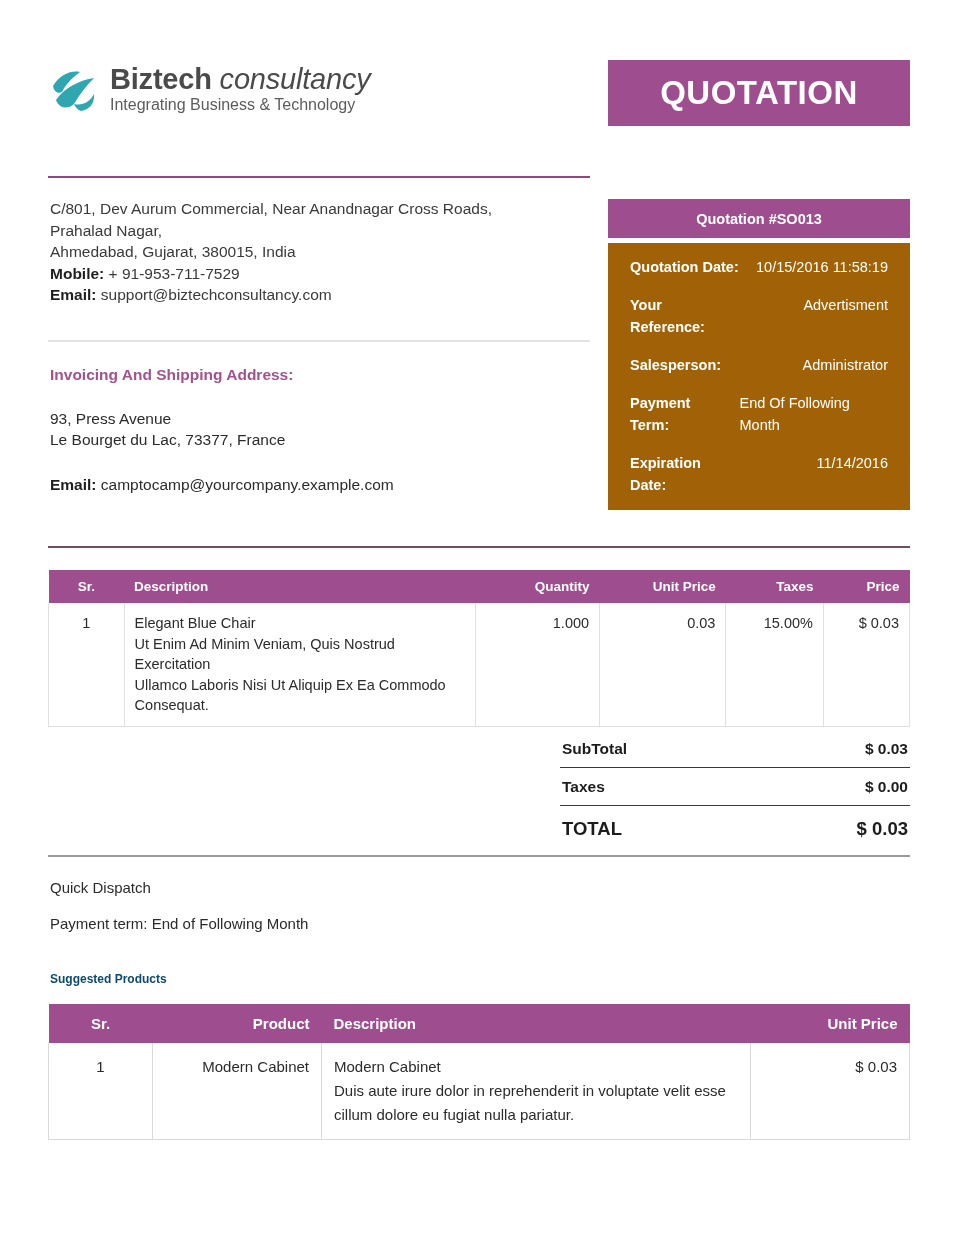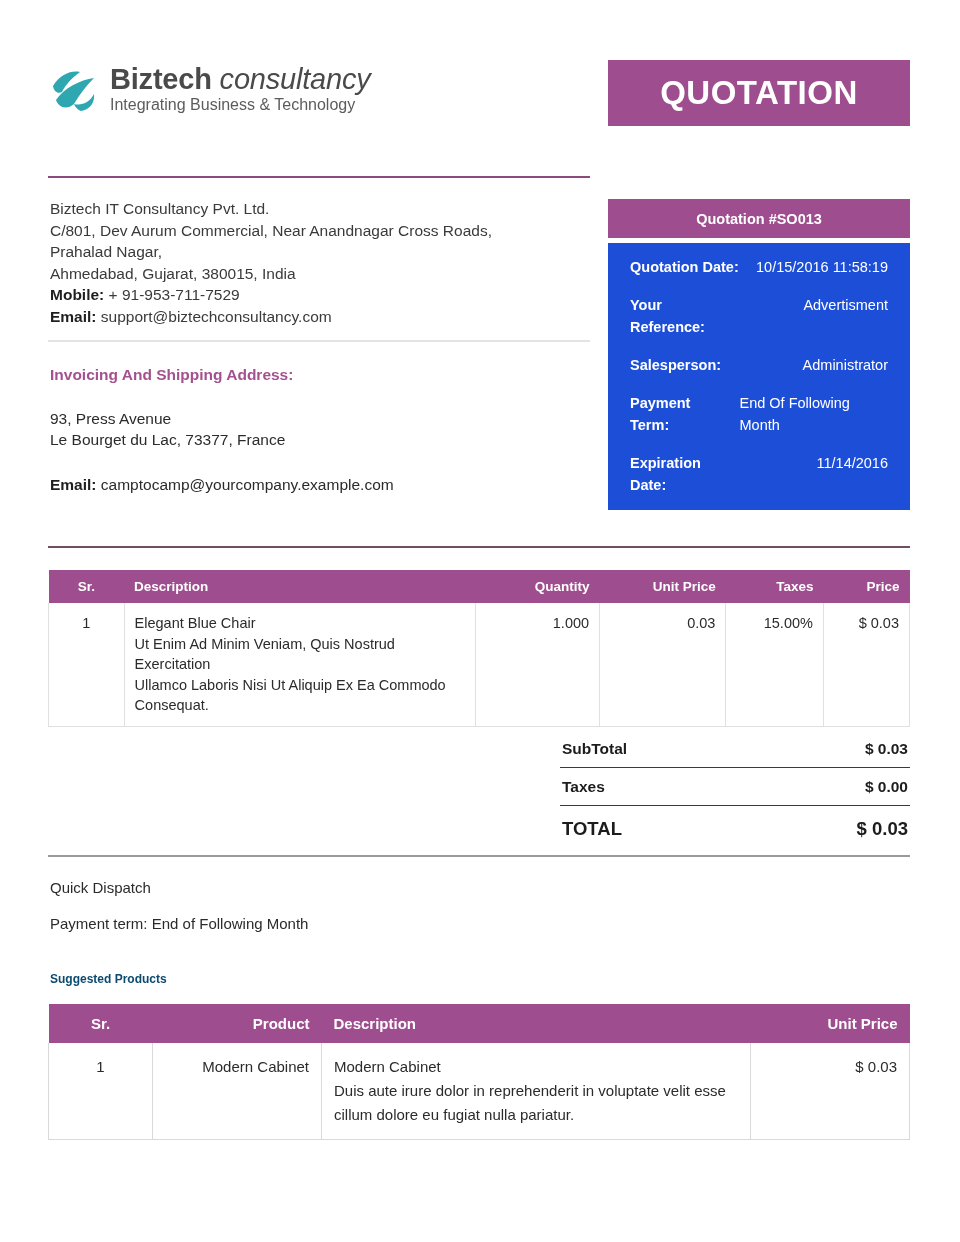--- a/index.html
+++ b/index.html
@@ -148,21 +148,21 @@
     justify-content: center;
     padding: 0 22px;
     font-size: 14.5px;
     font-weight: bold;
   }
   .qinfo-body {
     position: absolute;
     right: 50px; top: 243px;
     width: 302px;
     box-sizing: border-box;
-    background: #1d4ed8;
+    background: #a16207;
     color: #ffffff;
     padding: 13px 22px 14px 22px;
   }
   .qinfo-row {
     display: flex;
     justify-content: space-between;
     align-items: flex-start;
     gap: 10px;
     margin-bottom: 16px;
     font-size: 14.5px;
@@ -318,21 +318,20 @@
         <div class="logo-tagline">Integrating Business &amp; Technology</div>
       </div>
     </div>
 
     <div class="quotation-banner">QUOTATION</div>
   </div>
 
   <div class="rule-purple-top"></div>
 
   <div class="company-address">
-    <div>Biztech IT Consultancy Pvt. Ltd.</div>
     <div>C/801, Dev Aurum Commercial, Near Anandnagar Cross Roads,</div>
     <div>Prahalad Nagar,</div>
     <div>Ahmedabad, Gujarat, 380015, India</div>
     <div>
       <b>Mobile:</b>
       <span>+ 91-953-711-7529</span>
     </div>
     <div>
       <b>Email:</b>
       <span>support@biztechconsultancy.com</span>

